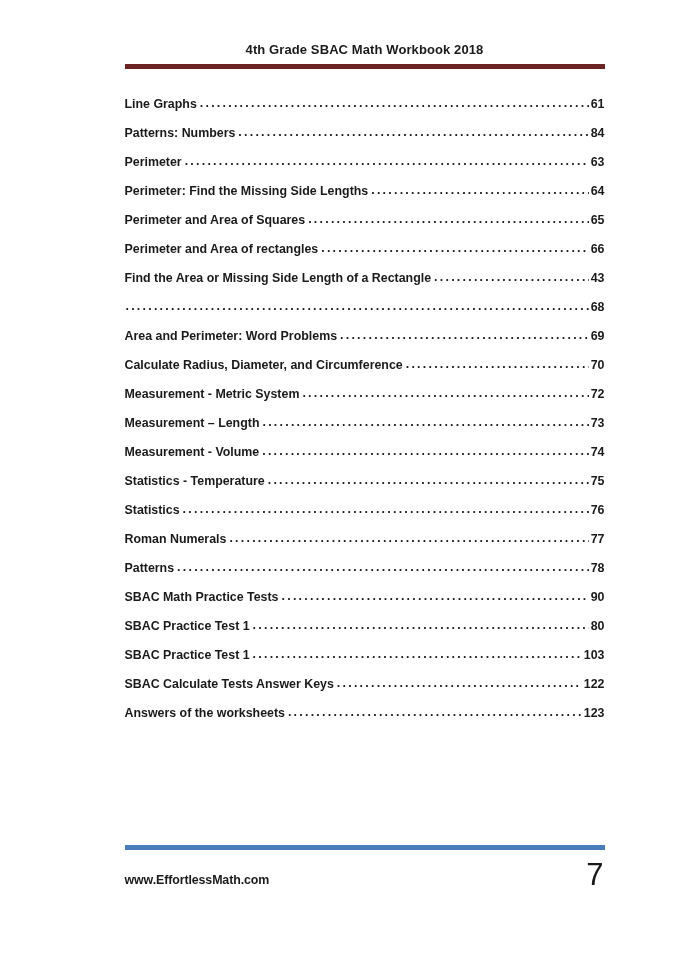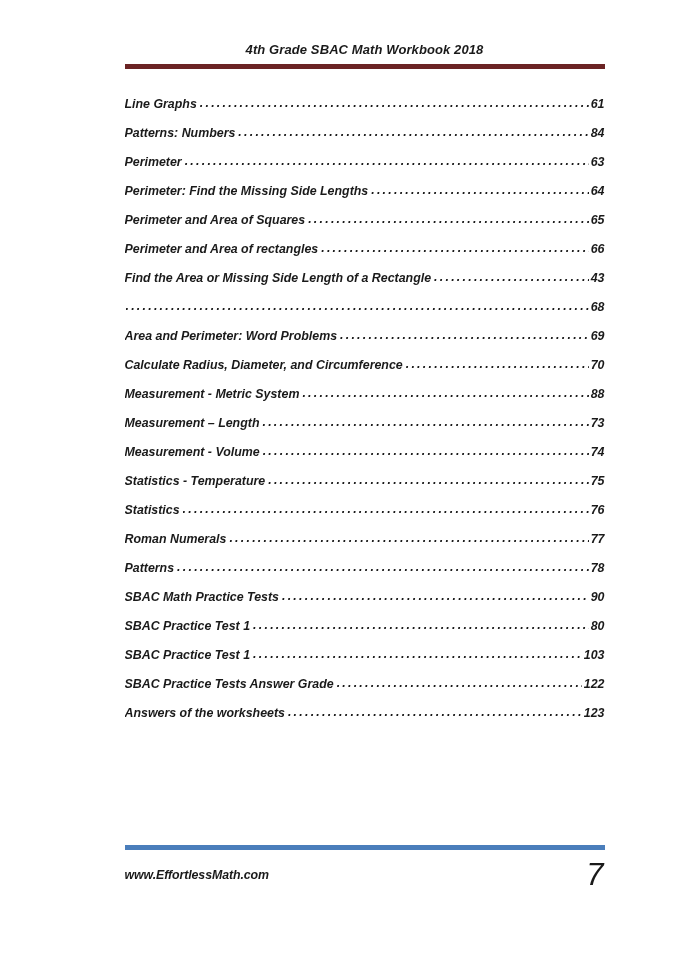--- a/index.html
+++ b/index.html
@@ -8,21 +8,20 @@
     background: #ffffff;
   }
   .page {
     position: relative;
     width: 632px;
     height: 961px;
     background: #ffffff;
     margin: 0 auto;
     overflow: hidden;
     font-family: "Liberation Sans", sans-serif;
-    font-style: italic;
     -webkit-font-smoothing: antialiased;
   }
 
   
   .header {
     position: absolute;
     left: 100px;
     top: 42px;
     width: 480px;
   }
@@ -95,21 +94,21 @@
     top: 845px;
     width: 480px;
   }
   .footer-rule {
     height: 5px;
     width: 480px;
     background: #4A7EBB;
   }
   .footer-content {
     display: flex;
-    align-items: center;
+    align-items: flex-end;
     justify-content: space-between;
     margin-top: 10px;
   }
   .footer-url {
     font-size: 12.4px;
     font-weight: bold;
     color: #1a1a1a;
     letter-spacing: -0.1px;
     line-height: 20px;
   }
@@ -177,21 +176,21 @@
         <span class="toc-page">69</span>
       </div>
       <div class="toc-row">
         <span class="toc-title">Calculate Radius, Diameter, and Circumference</span>
         <span class="toc-leader"></span>
         <span class="toc-page">70</span>
       </div>
       <div class="toc-row">
         <span class="toc-title">Measurement - Metric System</span>
         <span class="toc-leader"></span>
-        <span class="toc-page">88</span>
+        <span class="toc-page">72</span>
       </div>
       <div class="toc-row">
         <span class="toc-title">Measurement – Length</span>
         <span class="toc-leader"></span>
         <span class="toc-page">73</span>
       </div>
       <div class="toc-row">
         <span class="toc-title">Measurement - Volume</span>
         <span class="toc-leader"></span>
         <span class="toc-page">74</span>
@@ -225,21 +224,21 @@
         <span class="toc-title">SBAC Practice Test 1</span>
         <span class="toc-leader"></span>
         <span class="toc-page">80</span>
       </div>
       <div class="toc-row">
         <span class="toc-title">SBAC Practice Test 1</span>
         <span class="toc-leader"></span>
         <span class="toc-page">103</span>
       </div>
       <div class="toc-row">
-        <span class="toc-title">SBAC Practice Tests Answer Grade</span>
+        <span class="toc-title">SBAC Calculate Tests Answer Keys</span>
         <span class="toc-leader"></span>
         <span class="toc-page">122</span>
       </div>
       <div class="toc-row">
         <span class="toc-title">Answers of the worksheets</span>
         <span class="toc-leader"></span>
         <span class="toc-page">123</span>
       </div>
     </div>
 

